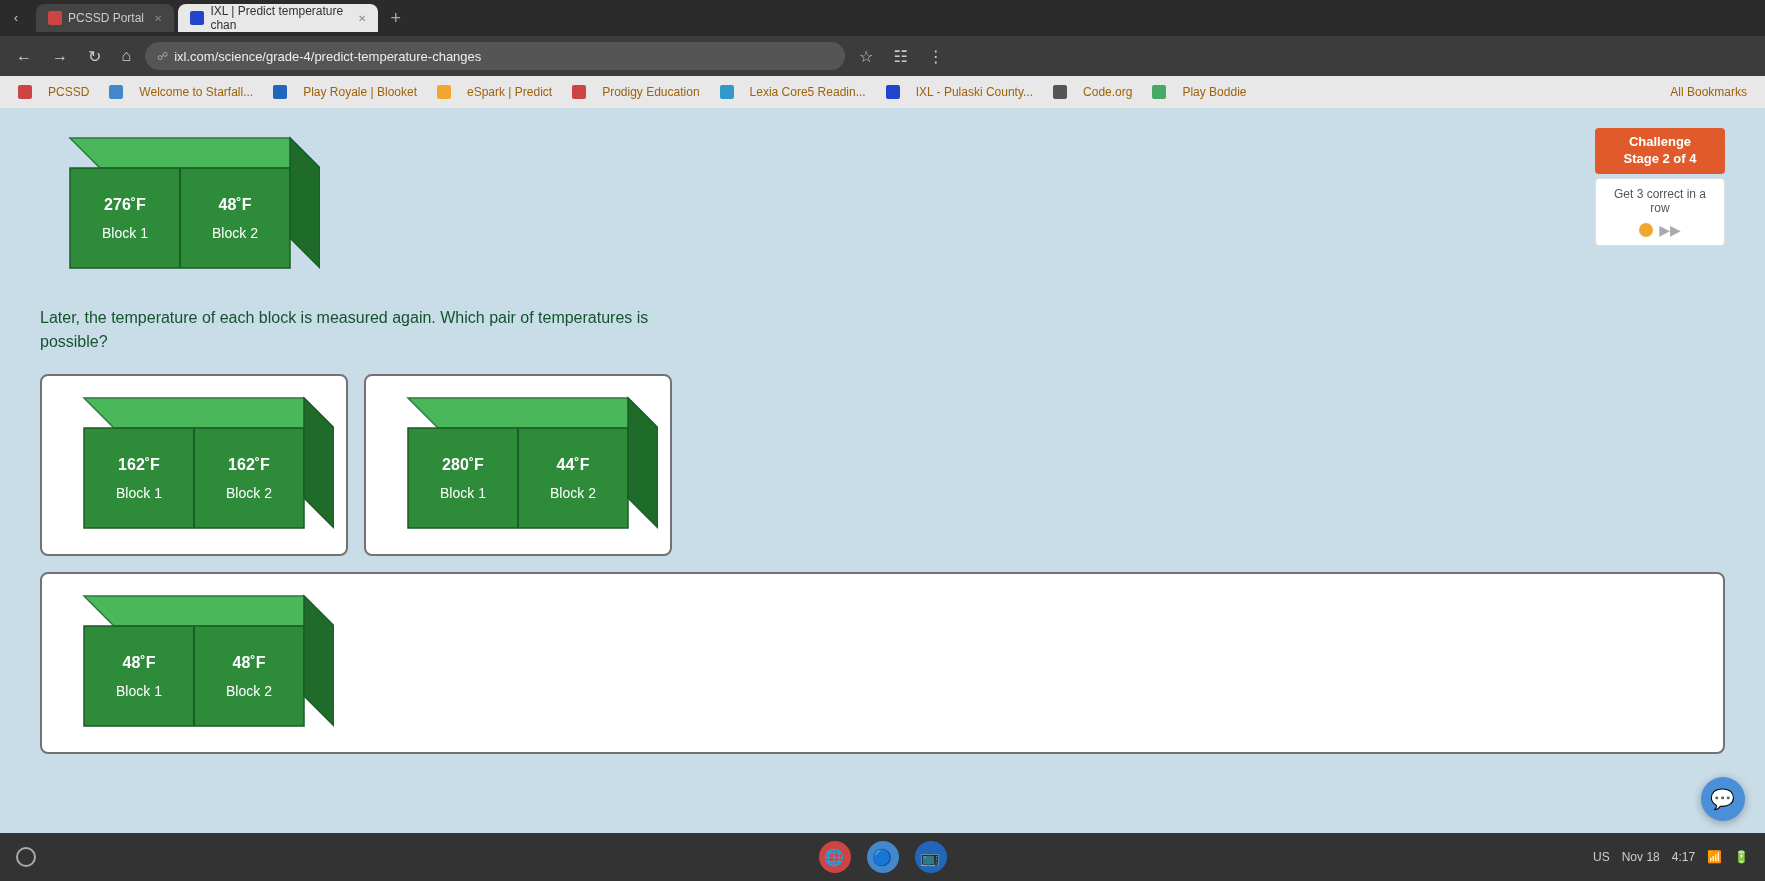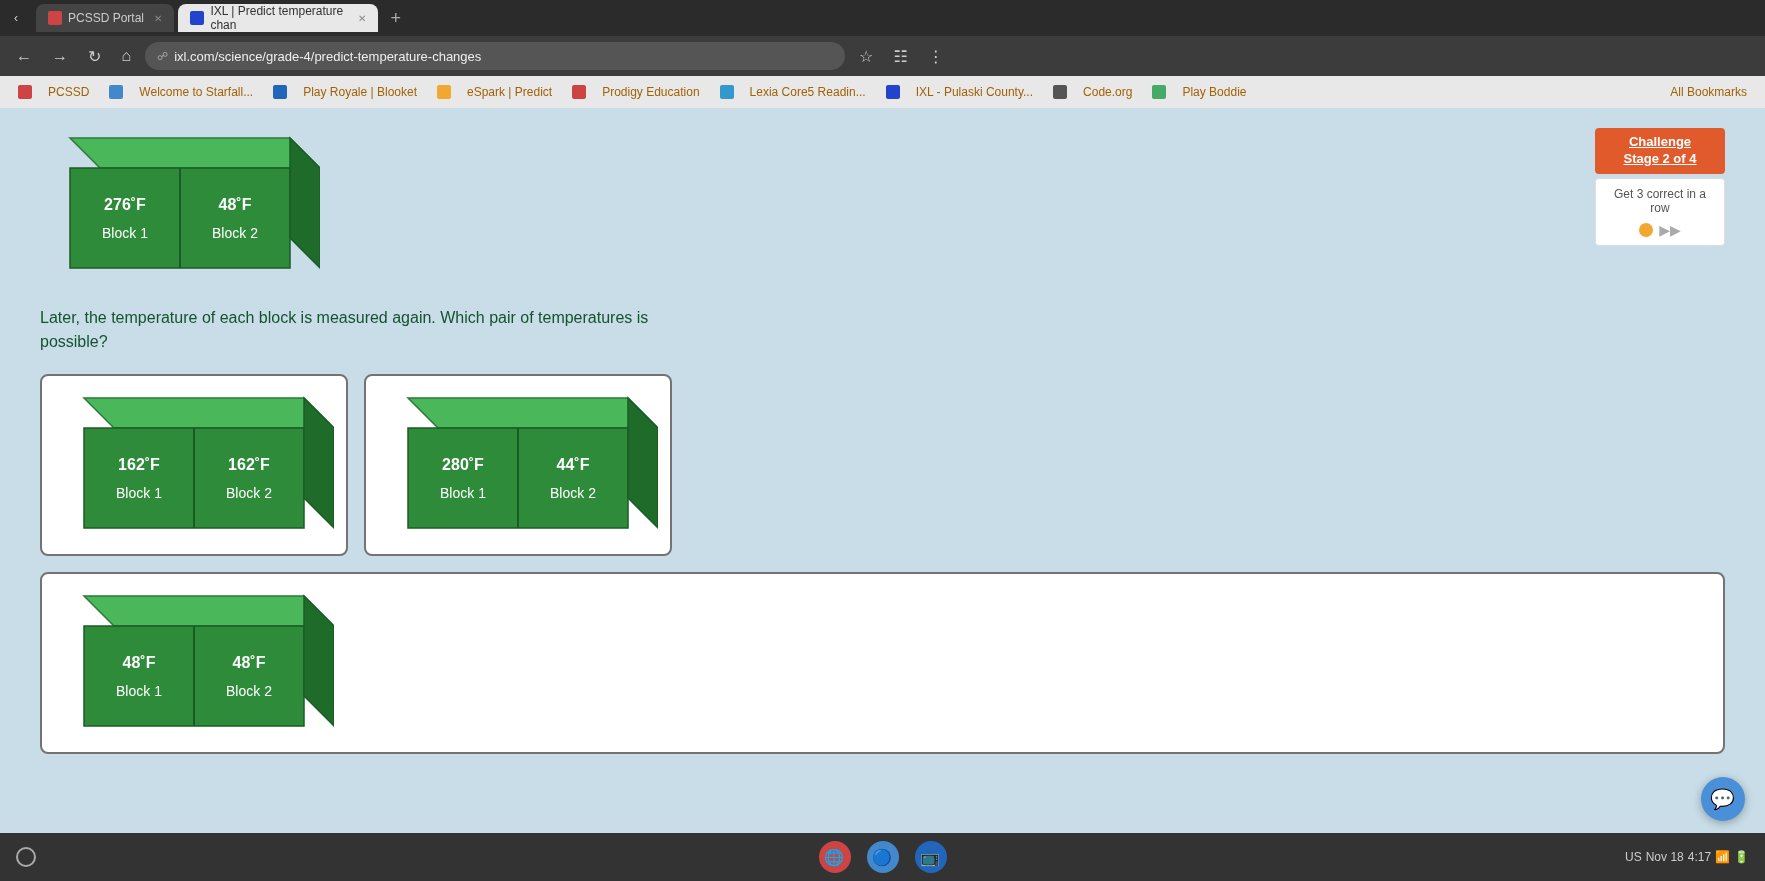--- a/index.html
+++ b/index.html
@@ -209,21 +209,20 @@
 
     .challenge-badge {
       background: #e05a2b;
       color: white;
       text-align: center;
       padding: 6px 10px;
       border-radius: 4px;
       font-size: 13px;
       font-weight: bold;
       line-height: 1.3;
-      text-decoration: underline;
     }
 
     .challenge-info {
       background: white;
       border: 1px solid #ddd;
       border-radius: 4px;
       padding: 8px;
       margin-top: 4px;
       text-align: center;
       font-size: 12px;
@@ -295,21 +294,21 @@
       border-radius: 50%;
       display: flex;
       align-items: center;
       justify-content: center;
       cursor: pointer;
     }
 
     .taskbar-right {
       display: flex;
       align-items: center;
-      gap: 4px;
+      gap: 12px;
       color: #ccc;
       font-size: 12px;
     }
 
     
     .chat-btn {
       position: absolute;
       bottom: 60px;
       right: 20px;
       width: 44px;

